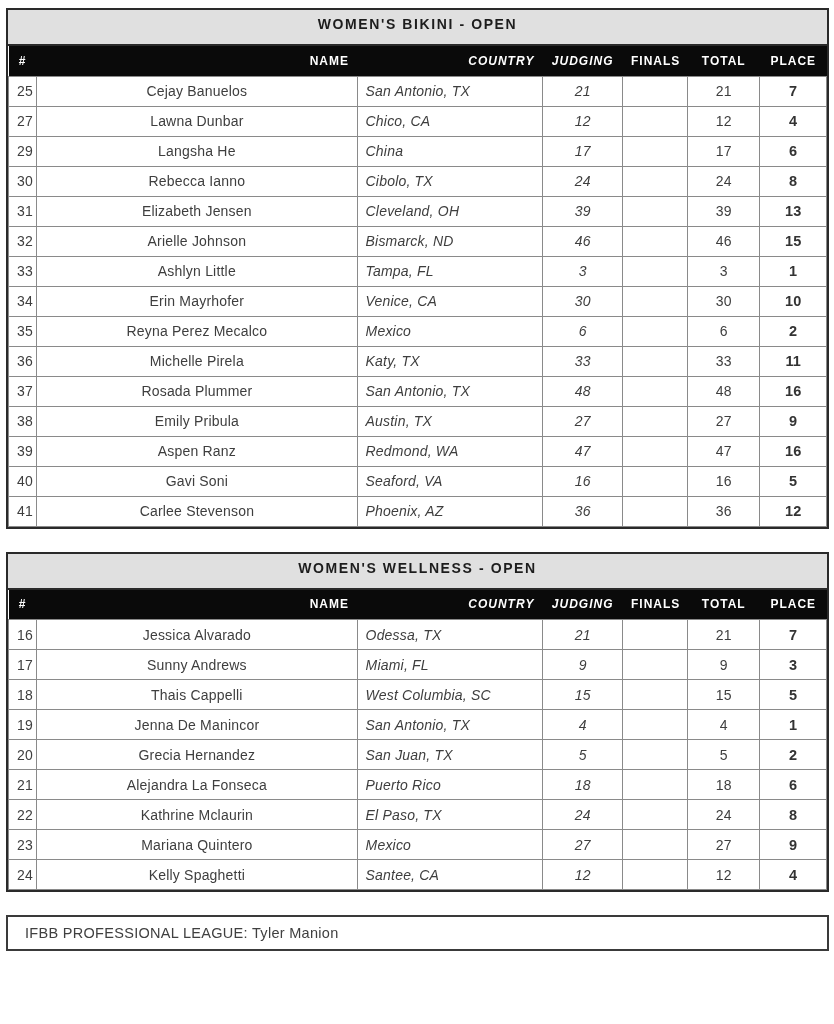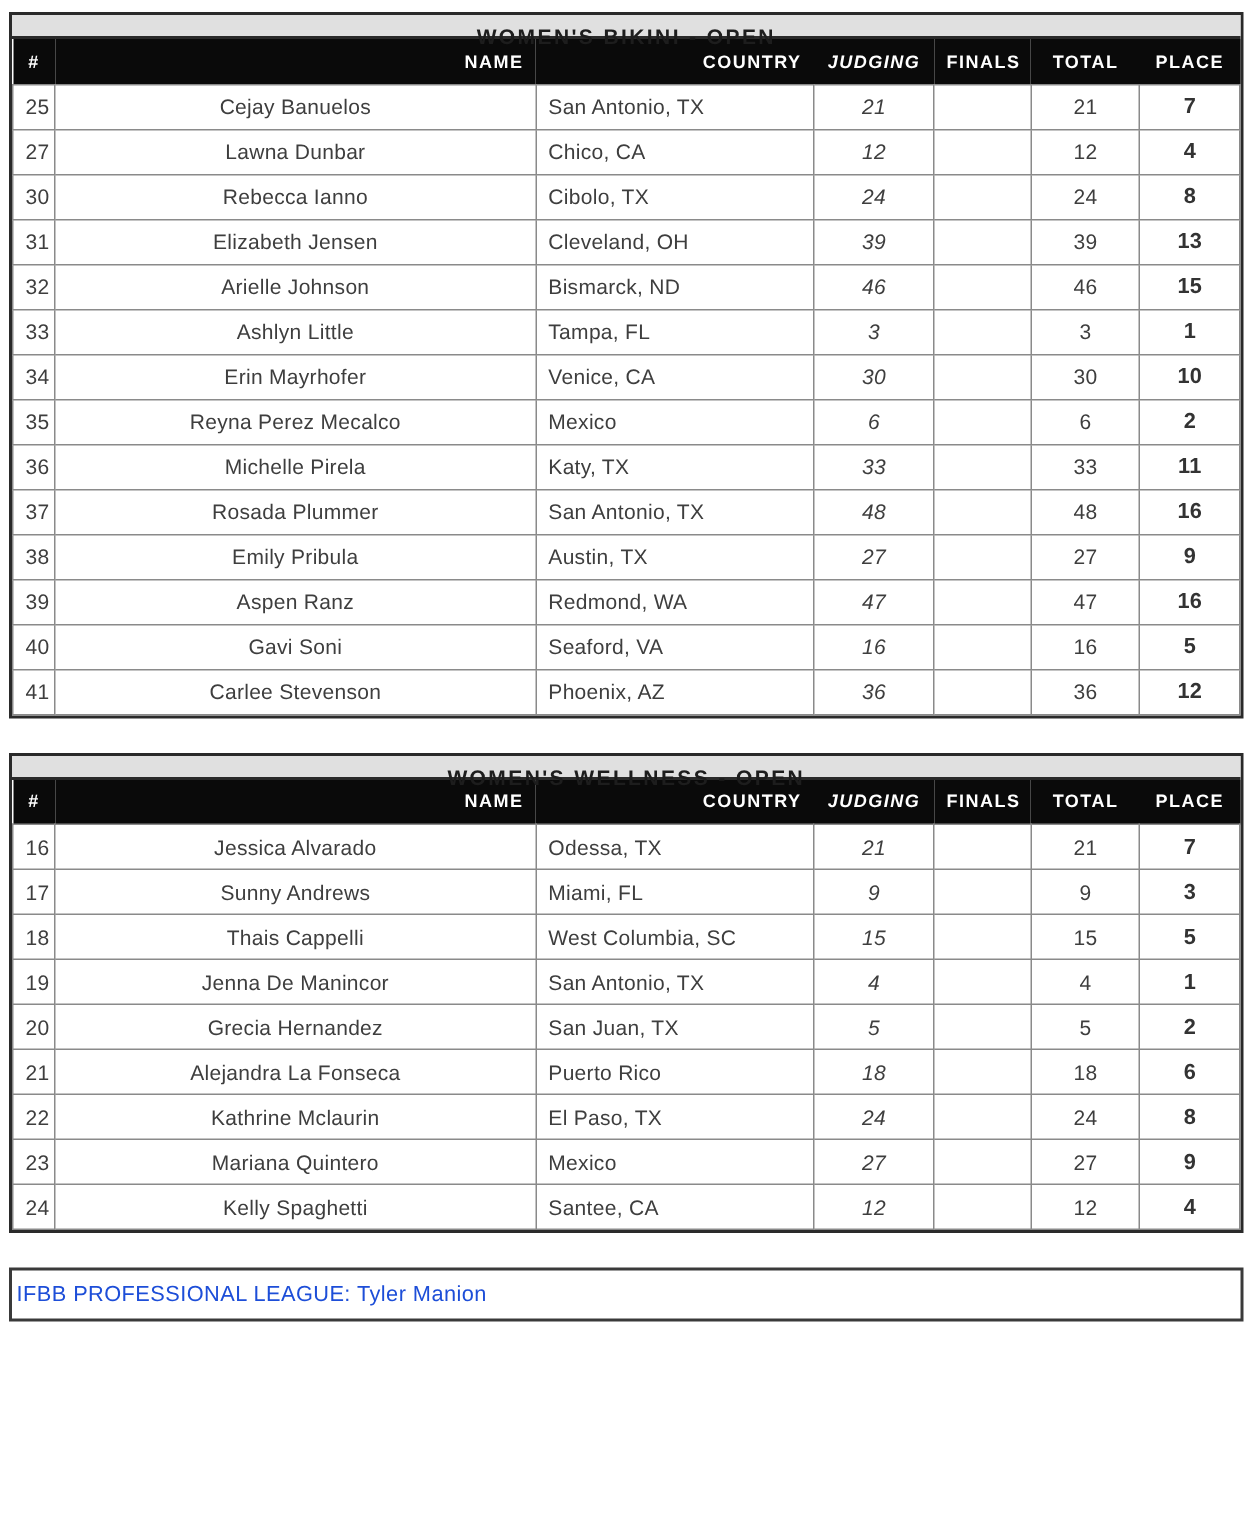--- a/index.html
+++ b/index.html
@@ -11,21 +11,21 @@
   body { padding: 8px 5px 8px 6px; }
 
   .tbl-wrap {
     border: 2px solid #2a2a2a;
     margin-bottom: 23px;
     background: #fff;
   }
   .tbl-title {
     background: #e0e0e0;
     border-bottom: 2px solid #2a2a2a;
-    height: 16px;
+    height: 36px;
     line-height: 28px;
     text-align: center;
     font-size: 14px;
     font-weight: bold;
     letter-spacing: 1.6px;
     color: #1d1d1d;
   }
   table {
     width: 100%;
     border-collapse: collapse;
@@ -49,34 +49,34 @@
     color: #3e3e3e;
     padding: 0 8px;
     text-align: center;
     letter-spacing: 0.2px;
     overflow: hidden;
     white-space: nowrap;
   }
   
   .c-num     { width: 28px; }
   .c-name    { width: 318px; text-align: center; }
-  .c-country { width: 184px; text-align: left; }
+  .c-country { width: 184px; text-align: left; font-style: italic; }
   .c-judging { width: 80px; font-style: italic; }
   .c-finals  { width: 64px; }
   .c-total   { width: 72px; }
   .c-place   { width: 66px; }
   td.c-place { font-weight: bold; color: #333333; font-size: 14.5px; }
   th.c-name, th.c-country { text-align: right; }
 
   .footer-bar {
     border: 2px solid #3a3a3a;
     margin-top: 15px;
-    padding: 8px 3px;
+    padding: 8px 17px;
     font-size: 14.5px;
-    color: #1d4ed8;
+    color: #404040;
     letter-spacing: 0.3px;
     background: #fff;
   }
 </style>
 </head>
 <body>
 
 <div class="tbl-wrap">
   <div class="tbl-title">WOMEN'S BIKINI - OPEN</div>
   <table>
@@ -104,20 +104,29 @@
         <tr>
           <td class="c-num">27</td>
           <td class="c-name">Lawna Dunbar</td>
           <td class="c-country">Chico, CA</td>
           <td class="c-judging">12</td>
           <td class="c-finals"></td>
           <td class="c-total">12</td>
           <td class="c-place">4</td>
         </tr>
         <tr>
+          <td class="c-num">29</td>
+          <td class="c-name">Langsha He</td>
+          <td class="c-country">China</td>
+          <td class="c-judging">17</td>
+          <td class="c-finals"></td>
+          <td class="c-total">17</td>
+          <td class="c-place">6</td>
+        </tr>
+        <tr>
           <td class="c-num">30</td>
           <td class="c-name">Rebecca Ianno</td>
           <td class="c-country">Cibolo, TX</td>
           <td class="c-judging">24</td>
           <td class="c-finals"></td>
           <td class="c-total">24</td>
           <td class="c-place">8</td>
         </tr>
         <tr>
           <td class="c-num">31</td>

